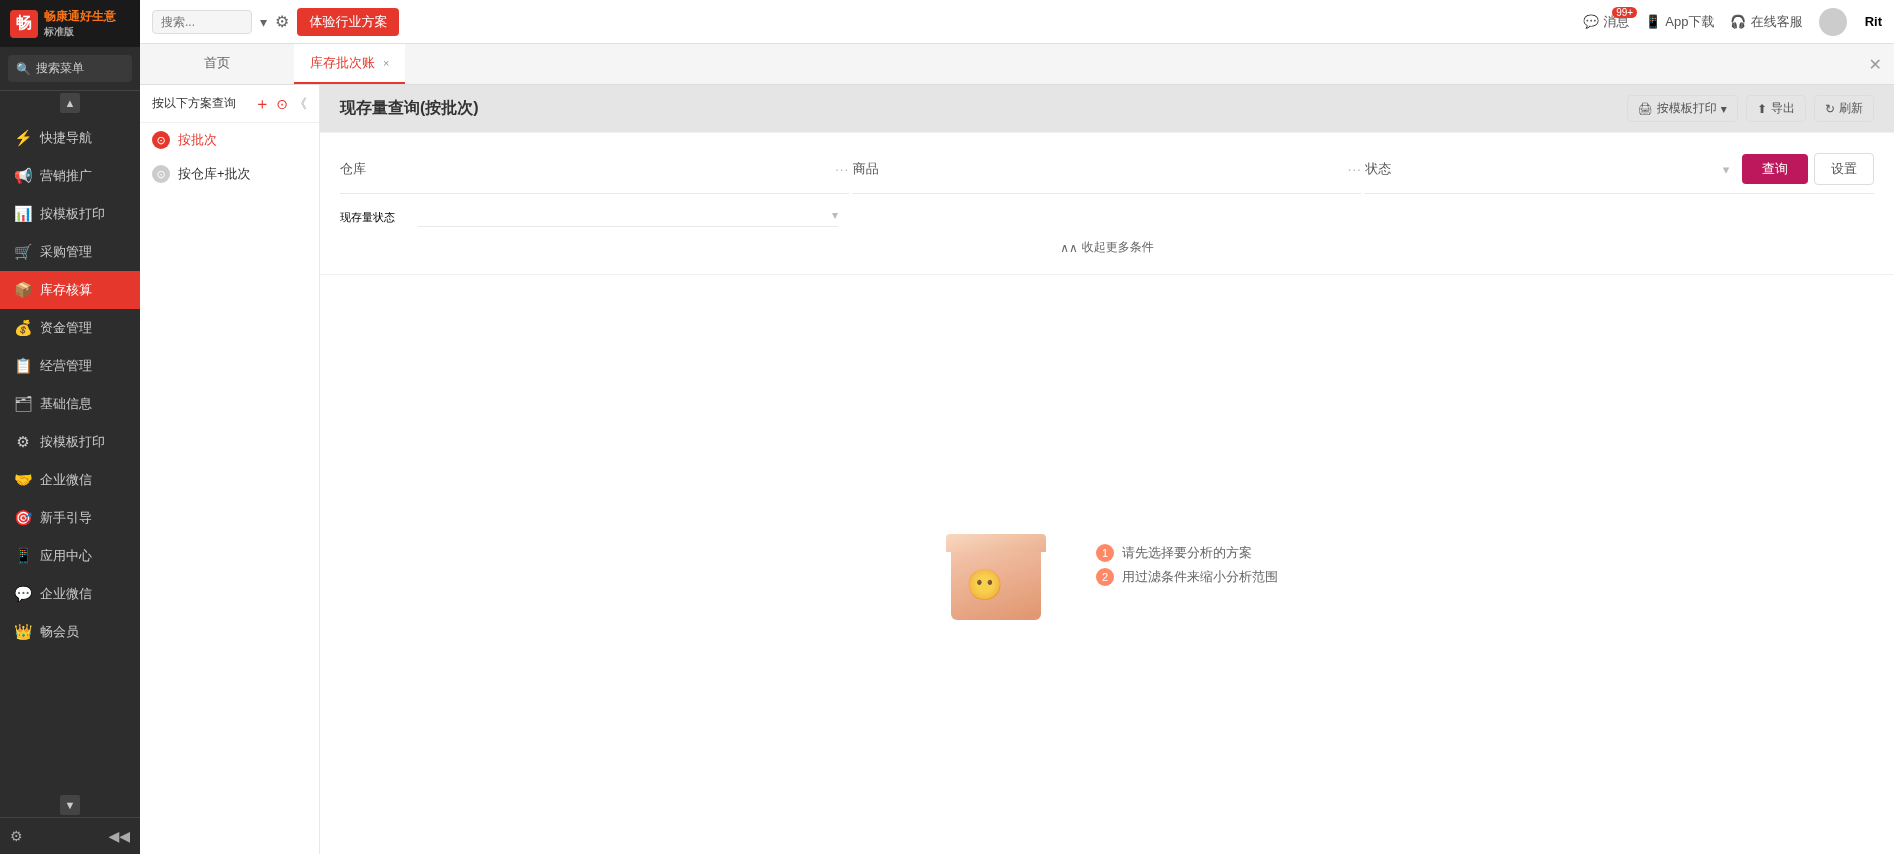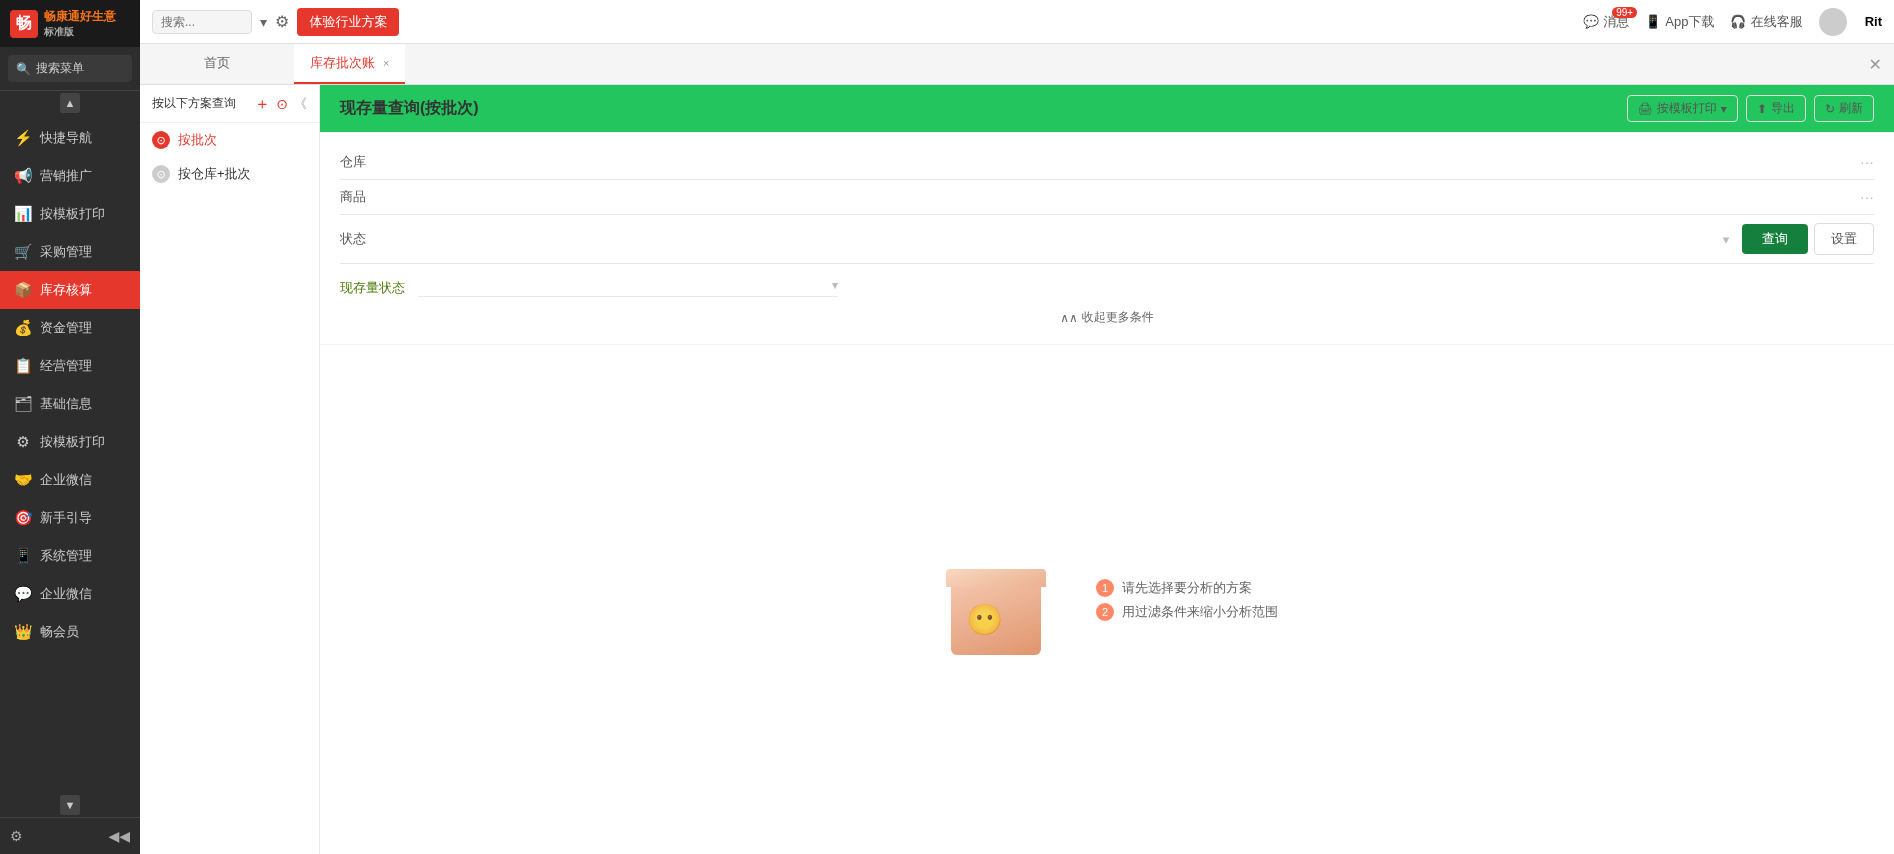--- a/index.html
+++ b/index.html
@@ -304,21 +304,21 @@
     
     .right-content {
       flex: 1;
       display: flex;
       flex-direction: column;
       overflow: hidden;
     }
 
     
     .page-header {
-      background: #22c55e;
+      background: #e5e5e5;
       padding: 10px 20px;
       display: flex;
       align-items: center;
       justify-content: space-between;
       border-bottom: 1px solid #f0f0f0;
     }
     .page-title { font-size: 16px; font-weight: bold; color: #333; }
     .page-actions { display: flex; align-items: center; gap: 8px; }
     .page-action-btn {
       background: none;
@@ -343,21 +343,21 @@
       display: flex;
       align-items: center;
       gap: 4px;
       font-size: 12px;
       color: #666;
       cursor: pointer;
       padding: 6px 0;
       justify-content: center;
     }
     .btn-query {
-      background: #15803d;
+      background: #be185d;
       color: #fff;
       border: none;
       border-radius: 4px;
       padding: 6px 20px;
       cursor: pointer;
       font-size: 13px;
     }
     .btn-settings {
       background: #fff;
       color: #555;
@@ -411,21 +411,21 @@
       border: none;
       cursor: pointer;
       color: #999;
       font-size: 16px;
       padding: 4px;
     }
 
     
     .filter-grid {
       display: grid;
-      grid-template-columns: 1fr;
+      grid-template-columns: 1fr 1fr 1fr;
       gap: 0 4px;
     }
     .filter-cell {
       display: flex;
       align-items: center;
       border-bottom: 1px solid #e8e8e8;
       padding: 8px 0;
     }
     .filter-cell-label {
       font-size: 13px;
@@ -472,22 +472,22 @@
       grid-template-columns: 1fr 1fr 1fr;
       gap: 0 20px;
       margin-top: 4px;
     }
     .filter-row2-cell {
       display: flex;
       align-items: center;
       padding: 6px 0;
     }
     .fr2-label {
-      font-size: 13px;
-      color: #4d7c0f;
+      font-size: 11px;
+      color: #000000;
       white-space: nowrap;
       margin-right: 8px;
       min-width: 70px;
     }
     .fr2-select-wrap {
       flex: 1;
       display: flex;
       align-items: center;
       border-bottom: 1px solid #e8e8e8;
       padding-bottom: 4px;
@@ -580,21 +580,21 @@
     <div class="nav-item">
       <span class="nav-icon">🤝</span>
       <span>企业微信</span>
     </div>
     <div class="nav-item">
       <span class="nav-icon">🎯</span>
       <span>新手引导</span>
     </div>
     <div class="nav-item">
       <span class="nav-icon">📱</span>
-      <span>系统管理</span>
+      <span>应用中心</span>
     </div>
     <div class="nav-item">
       <span class="nav-icon">💬</span>
       <span>企业微信</span>
     </div>
     <div class="nav-item">
       <span class="nav-icon">👑</span>
       <span>畅会员</span>
     </div>
   </div>

